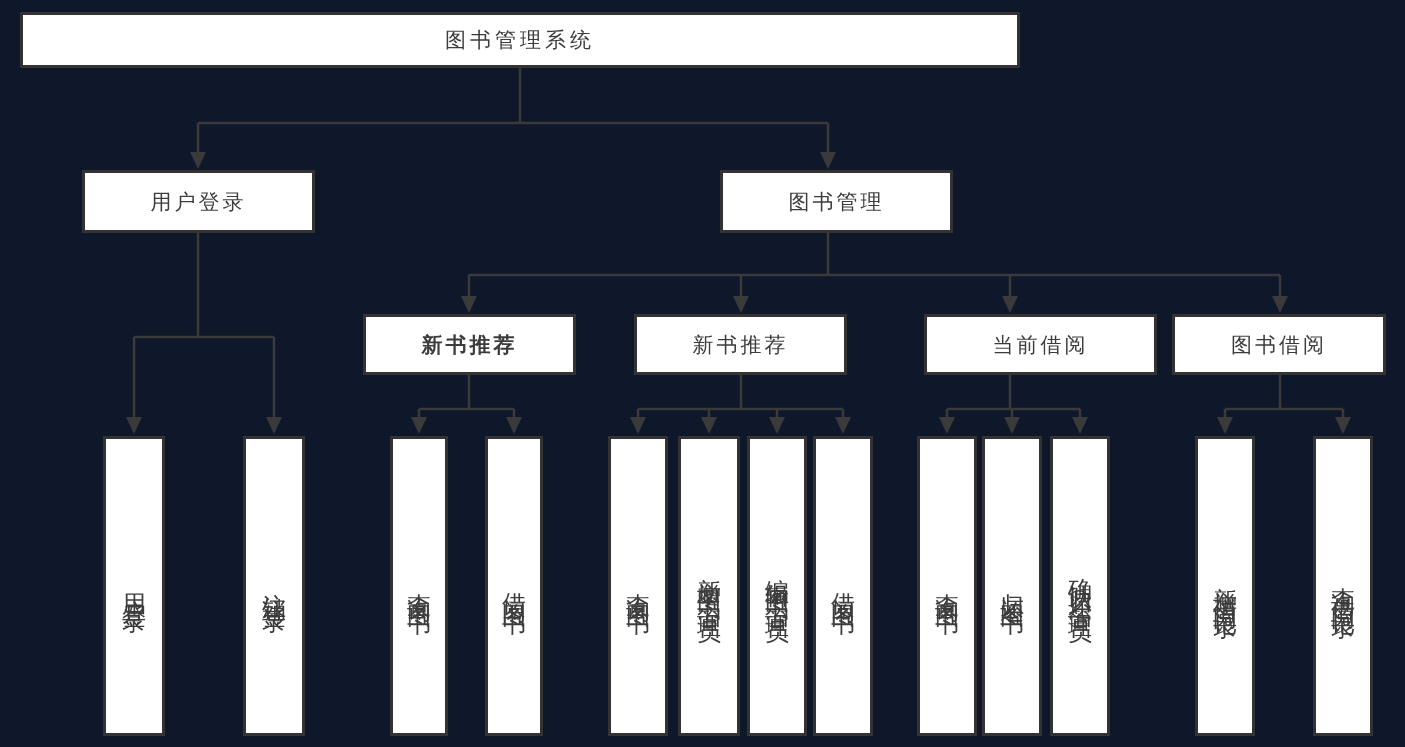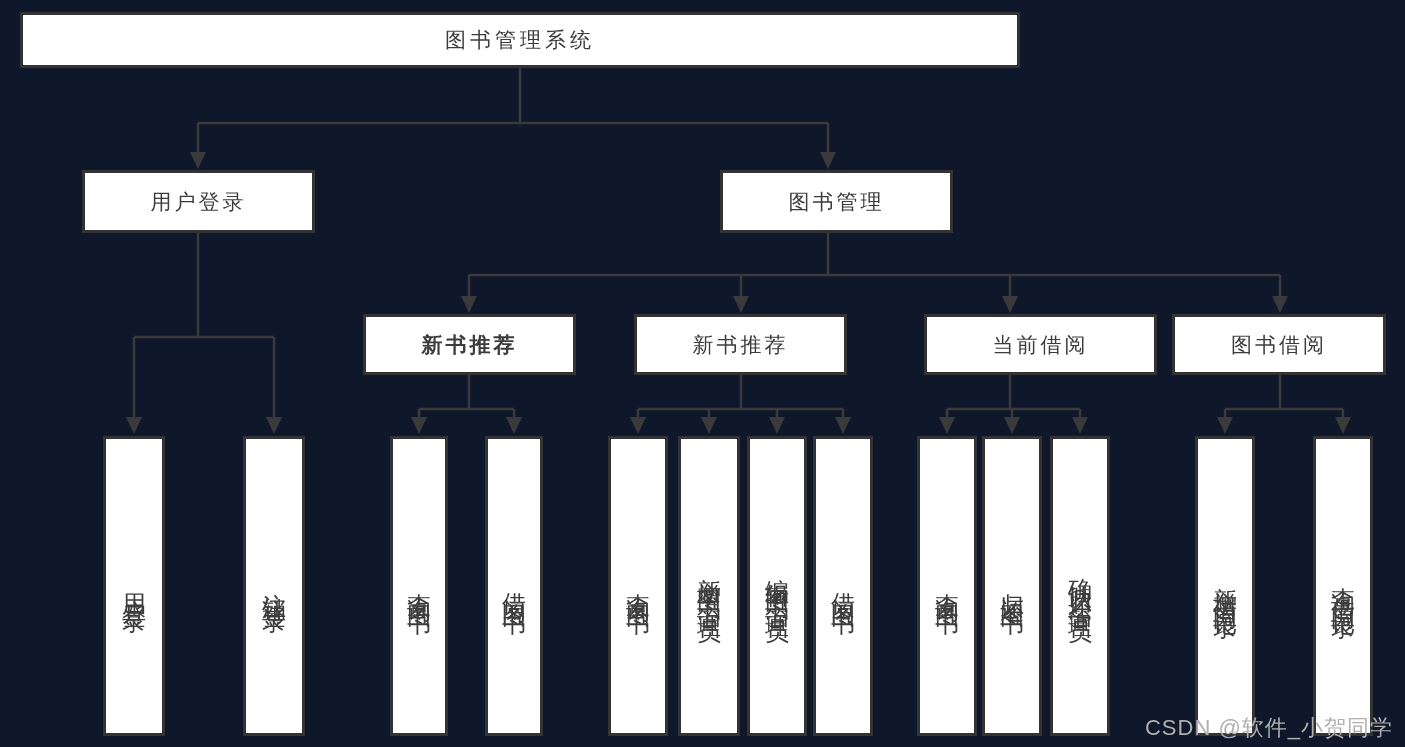--- a/index.html
+++ b/index.html
@@ -177,15 +177,14 @@
   <div class="node leaf-node n-cu3">
     <span class="lbl">确认归还（管理员）</span>
   </div>
   <div class="node leaf-node n-re1">
     <span class="lbl">新增借阅记录</span>
   </div>
   <div class="node leaf-node n-re2">
     <span class="lbl">查询借阅记录</span>
   </div>
 
-  <div class="watermark">CSDN @软件_小贺同学</div>
 
 </div>
 
 </body></html>

